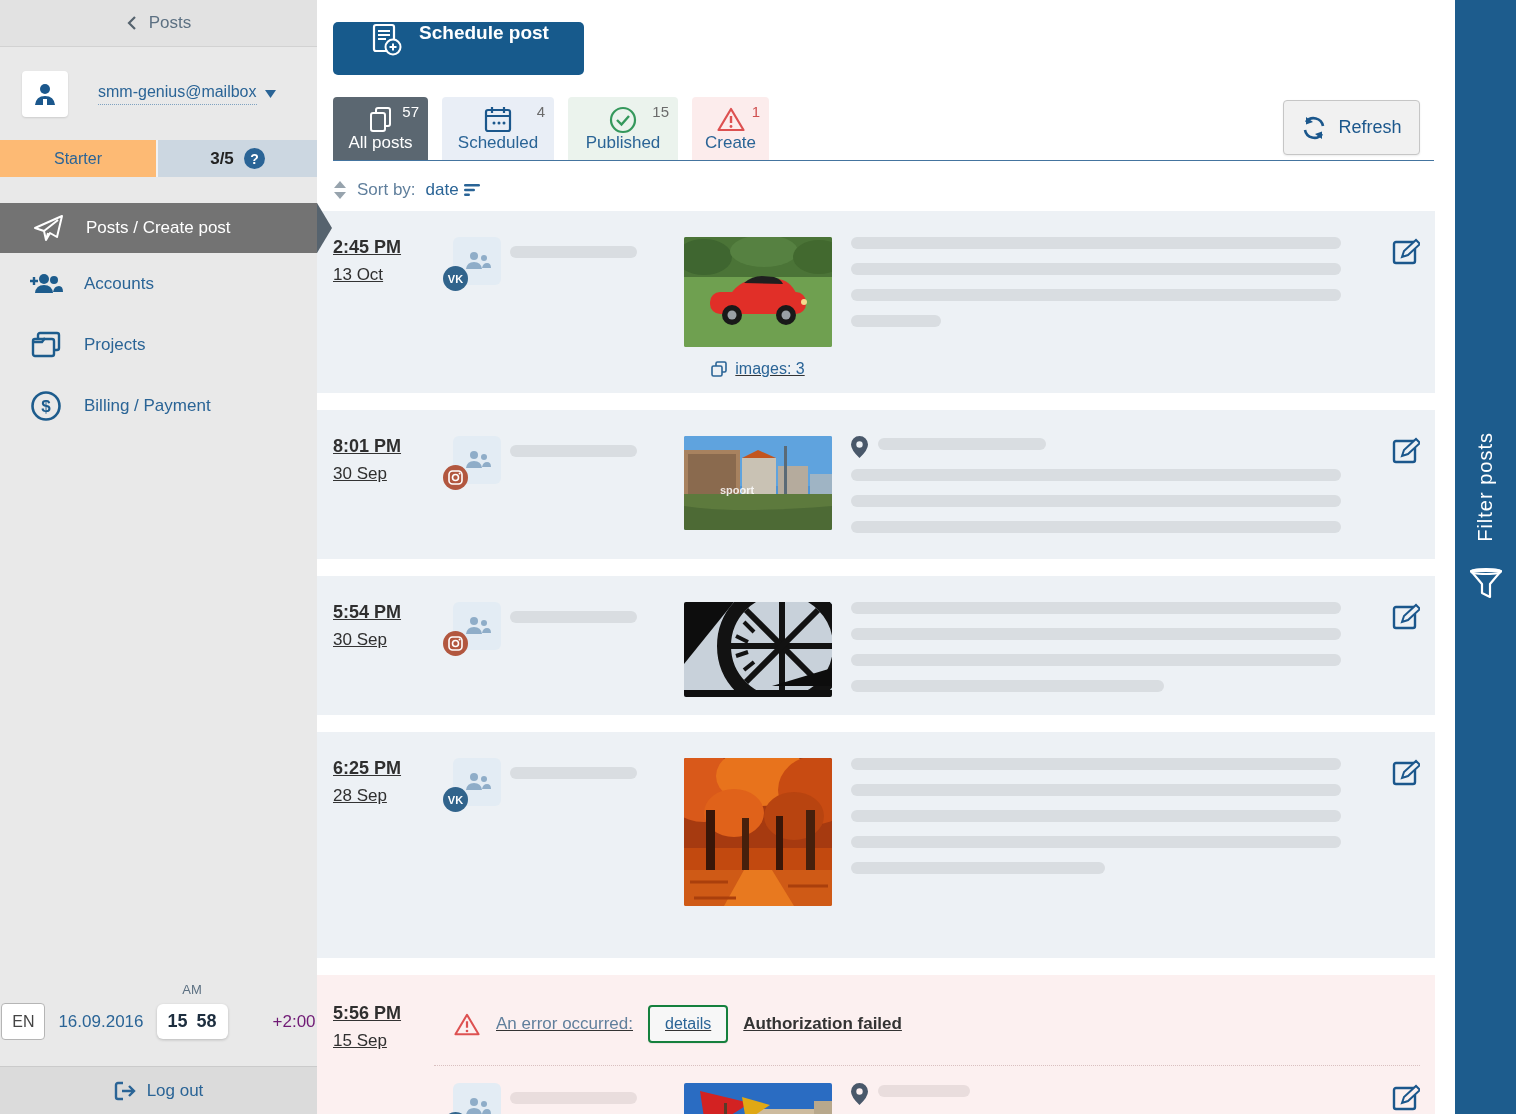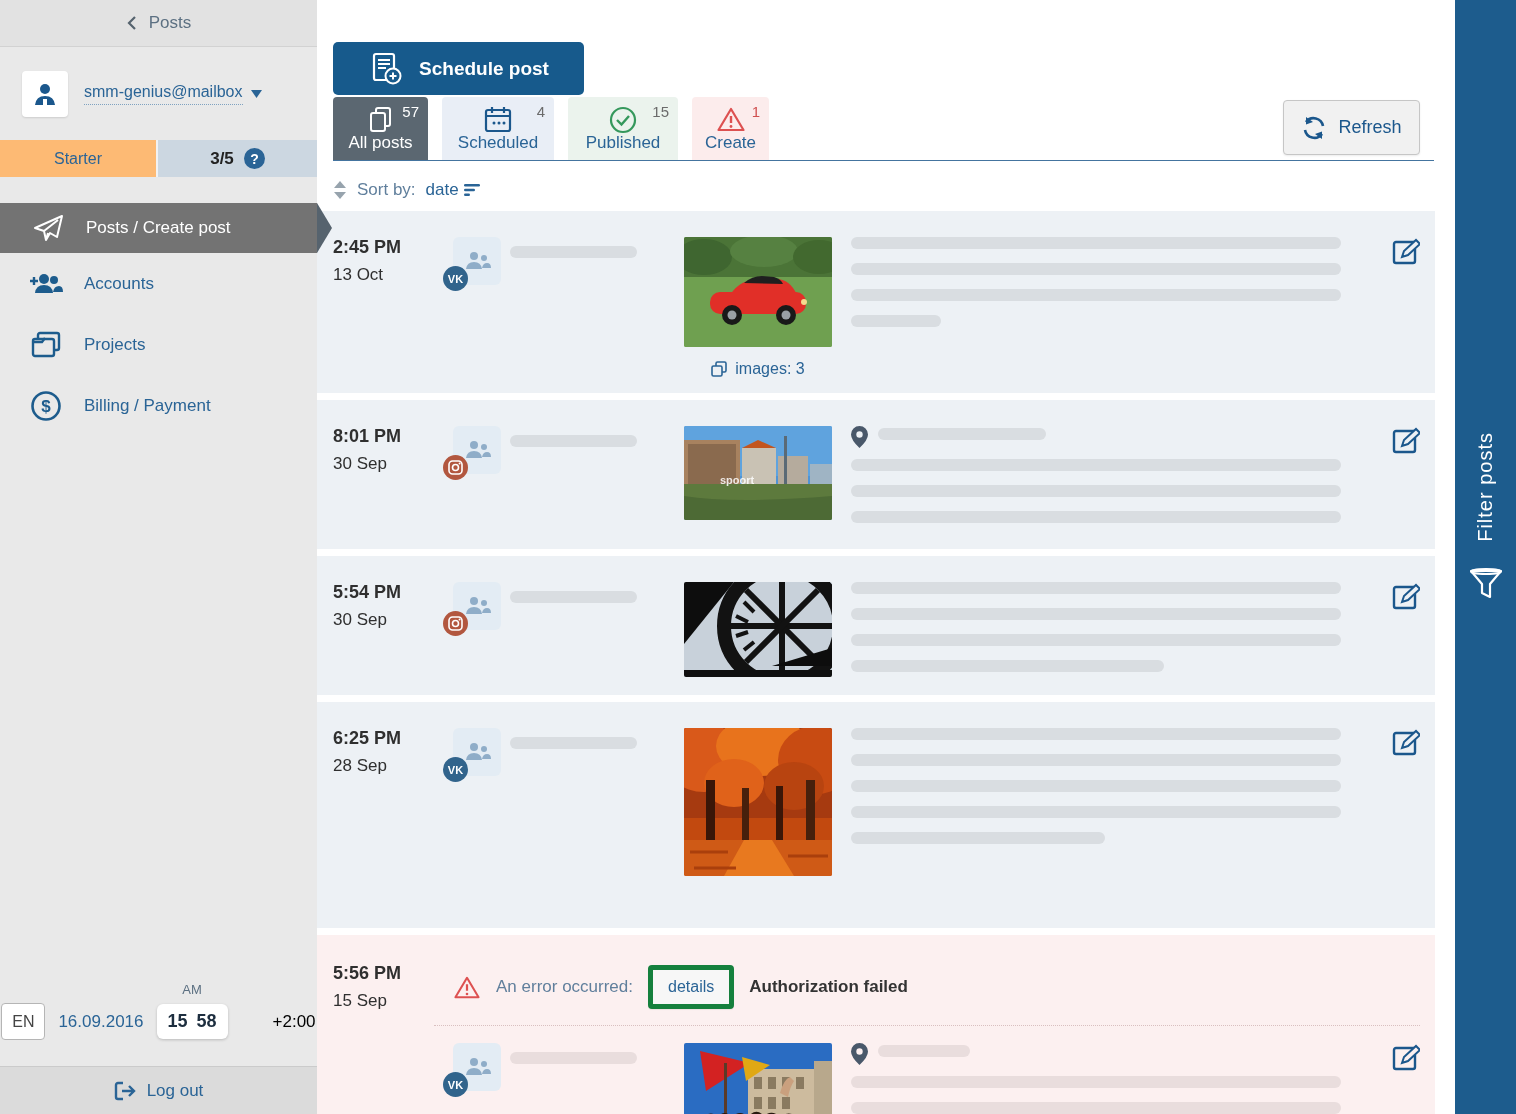--- a/index.html
+++ b/index.html
@@ -4,66 +4,66 @@
 <style>
   * { margin:0; padding:0; box-sizing:border-box; }
   html,body { width:1516px; height:1114px; overflow:hidden; }
   body { font-family:"Liberation Sans", sans-serif; background:#fff; position:relative; color:#333; }
 
   
   .sidebar { position:absolute; left:0; top:0; width:317px; height:1114px; background:#e9e9e9; }
   .hide-bar { height:47px; background:#e2e2e2; border-bottom:1px solid #d2d2d2; display:flex; align-items:center; justify-content:center; gap:12px; color:#5c7082; font-size:17px; cursor:pointer; }
   .account { height:93px; display:flex; align-items:center; padding:0 22px; gap:16px; }
   .avatar-box { width:46px; height:46px; background:#fff; border-radius:4px; display:flex; align-items:center; justify-content:center; box-shadow:0 1px 2px rgba(0,0,0,.12); }
-  .email-wrap { display:flex; align-items:center; gap:8px; cursor:pointer; }
+  .email-wrap { display:flex; align-items:center; gap:8px; cursor:pointer;margin-left:14px; }
   .email { color:#2a6496; font-size:16px; border-bottom:1px dotted #7fa2c0; padding-bottom:3px; }
   .plan-row { height:37px; display:flex; }
   .plan-cell { width:158px; background:#fdba74; display:flex; align-items:center; justify-content:center; color:#2a6496; font-size:16px; border-right:2px solid #f2f2f2; cursor:pointer; }
   .usage-cell { flex:1; background:#ccd7e1; display:flex; align-items:center; justify-content:center; gap:10px; }
   .usage-num { color:#222; font-size:17px; font-weight:bold; }
   .nav { margin-top:26px; }
   .nav-item { display:flex; align-items:center; gap:18px; padding-left:26px; height:61px; cursor:pointer; }
   .nav-item .nlabel { color:#2a6496; font-size:17px; }
   .nav-item.active { height:50px; background:#737373; position:relative; padding-left:28px; }
   .nav-item.active .nlabel { color:#fff; }
   .nav-item.active .arrow { position:absolute; right:-15px; top:0; width:0; height:0; border-top:25px solid transparent; border-bottom:25px solid transparent; border-left:15px solid #56636e; z-index:5; }
   .nicon { width:40px; display:flex; align-items:center; justify-content:center; }
   .side-footer { position:absolute; bottom:74px; left:0; width:100%; display:flex; align-items:center; justify-content:center; gap:13px; }
   .lang-btn { width:44px; height:37px; background:#fff; border:1px solid #b5b5b5; border-radius:4px; color:#444; font-size:16px; display:flex; align-items:center; justify-content:center; cursor:pointer; font-family:"Liberation Sans", sans-serif; }
   .date-txt { color:#2a6496; font-size:17px; }
   .time-box { position:relative; background:#fff; border-radius:6px; box-shadow:0 1px 3px rgba(0,0,0,.2); padding:7px 11px; display:flex; gap:9px; cursor:pointer; }
   .time-box b { color:#1d2e3f; font-size:18px; }
   .am-label { position:absolute; top:-22px; left:0; width:100%; text-align:center; color:#5c7082; font-size:13px; }
-  .tz-txt { color:#000000; font-size:17px;margin-left:32px; }
+  .tz-txt { color:#701a75; font-size:17px;margin-left:32px; }
   .logout-bar { position:absolute; bottom:0; left:0; width:100%; height:48px; background:#dbdbdb; border-top:1px solid #cbcbcb; display:flex; align-items:center; justify-content:center; gap:11px; color:#2a6496; font-size:17px; cursor:pointer; }
 
   
   .main { position:absolute; left:317px; top:0; width:1138px; height:1114px; background:#fff; }
-  .schedule-btn { position:absolute; left:16px; top:22px; width:251px; height:53px; background:#175a8c; border:none; border-radius:5px; color:#fff; font-size:19px; font-weight:bold; display:flex; align-items:center; justify-content:center; gap:15px; cursor:pointer; font-family:"Liberation Sans", sans-serif;margin-top:20px; }
+  .schedule-btn { position:absolute; left:16px; top:22px; width:251px; height:53px; background:#175a8c; border:none; border-radius:5px; color:#fff; font-size:19px; font-weight:bold; display:flex; align-items:flex-start; justify-content:center; gap:15px; cursor:pointer; font-family:"Liberation Sans", sans-serif; }
   .tabs-row { position:absolute; left:16px; top:97px; display:flex; gap:14px; }
   .tab { height:64px; border-radius:4px 4px 0 0; position:relative; cursor:pointer; }
   .tab .tcount { position:absolute; top:6px; right:9px; font-size:15px; }
   .tab .ticon { position:absolute; top:9px; left:0; width:100%; display:flex; justify-content:center; }
   .tab .tlabel { position:absolute; bottom:8px; left:0; width:100%; text-align:center; font-size:17px; }
   .tab-all { width:95px; background:#5b6771; }
   .tab-all .tlabel, .tab-all .tcount { color:#fff; }
   .tab-scheduled { width:112px; background:#e9eef6; }
   .tab-published { width:110px; background:#ebf3ed; }
   .tab-errors { width:77px; background:#fcecec; }
   .tab-scheduled .tlabel, .tab-published .tlabel, .tab-errors .tlabel { color:#2a6496; }
   .tab-scheduled .tcount, .tab-published .tcount { color:#6b6b6b; }
   .tab-errors .tcount { color:#d05050; }
   .refresh-btn { position:absolute; top:100px; right:35px; width:137px; height:55px; background:#f1f1f1; border:1px solid #c6c6c6; border-radius:4px; color:#1b578c; font-size:18px; display:flex; align-items:center; justify-content:center; gap:11px; cursor:pointer; box-shadow:0 1px 2px rgba(0,0,0,.08); font-family:"Liberation Sans", sans-serif; }
   .tabs-line { position:absolute; left:16px; right:21px; top:160px; height:1px; background:#44749f; }
   .sort-row { position:absolute; left:16px; top:180px; display:flex; align-items:center; gap:10px; }
   .sort-label { color:#607f9c; font-size:17px; }
   .sort-value { color:#2a6496; font-size:17px; display:flex; align-items:center; gap:5px; cursor:pointer; }
 
   .rows { position:absolute; left:0; top:211px; width:1118px; }
-  .post-row { background:#edf1f5; margin-bottom:7px; display:flex; padding:26px 0 0 16px; }
+  .post-row { background:#edf1f5; margin-bottom:17px; display:flex; padding:26px 0 0 16px;text-decoration:underline; }
   .post-row.error-row { background:#fcf0f0; display:block; padding:0; height:240px; }
   .col-time { width:120px; }
   .ptime { font-size:18px; font-weight:bold; color:#2f2f2f; }
   .pdate { font-size:17px; color:#2f2f2f; margin-top:7px; }
   .col-avatar { width:57px; }
   .pavatar { width:48px; height:48px; background:#e3ecf4; border-radius:6px; position:relative; display:flex; align-items:center; justify-content:center; }
   .badge { position:absolute; left:-10px; bottom:-6px; width:25px; height:25px; border-radius:50%; display:flex; align-items:center; justify-content:center; }
   .badge.vk { background:#31648c; }
   .badge.ig { background:#b2573f; }
   .col-name { width:174px; padding-top:9px; }
@@ -74,21 +74,21 @@
   .bar { height:12px; border-radius:6px; background:#d9dde1; margin-bottom:14px; }
   .error-row .bar { background:#e9dddd; }
   .pinline { display:flex; align-items:flex-start; gap:10px; margin-bottom:11px; }
   .pinline .bar { margin-bottom:0; margin-top:2px; }
   .col-edit { margin-left:auto; width:45px; }
   .edit-btn { cursor:pointer; display:inline-block; }
 
   .err-head { display:flex; padding:28px 0 0 16px; align-items:flex-start; }
   .err-flex { display:flex; align-items:center; gap:15px; margin-top:2px; }
   .err-label { color:#607f9c; font-size:17px; }
-  .details-btn { background:#f7f7f7; border:5px solid #15803d; border-radius:4px; color:#2a6496; font-size:16px; padding:8px 15px; cursor:pointer; box-shadow:0 1px 1px rgba(0,0,0,.06); font-family:"Liberation Sans", sans-serif; }
+  .details-btn { background:#f7f7f7; border:2px solid #15803d; border-radius:4px; color:#2a6496; font-size:16px; padding:8px 15px; cursor:pointer; box-shadow:0 1px 1px rgba(0,0,0,.06); font-family:"Liberation Sans", sans-serif; }
   .err-msg { color:#333; font-size:17px; font-weight:bold; }
   .err-sep { margin:14px 15px 0 117px; border-top:1px dotted #d9c0c0; }
   .err-content { display:flex; padding-left:16px; margin-top:17px; }
 
   
   .filter-bar { position:absolute; right:0; top:0; width:61px; height:1114px; background:#1d5c8d; display:flex; flex-direction:column; align-items:center; padding-top:432px; cursor:pointer; }
   .vtext { writing-mode:vertical-rl; transform:rotate(180deg); color:#fff; font-size:20px; letter-spacing:1px; }
   .funnel-wrap { margin-top:26px; }
 </style>
 </head>

